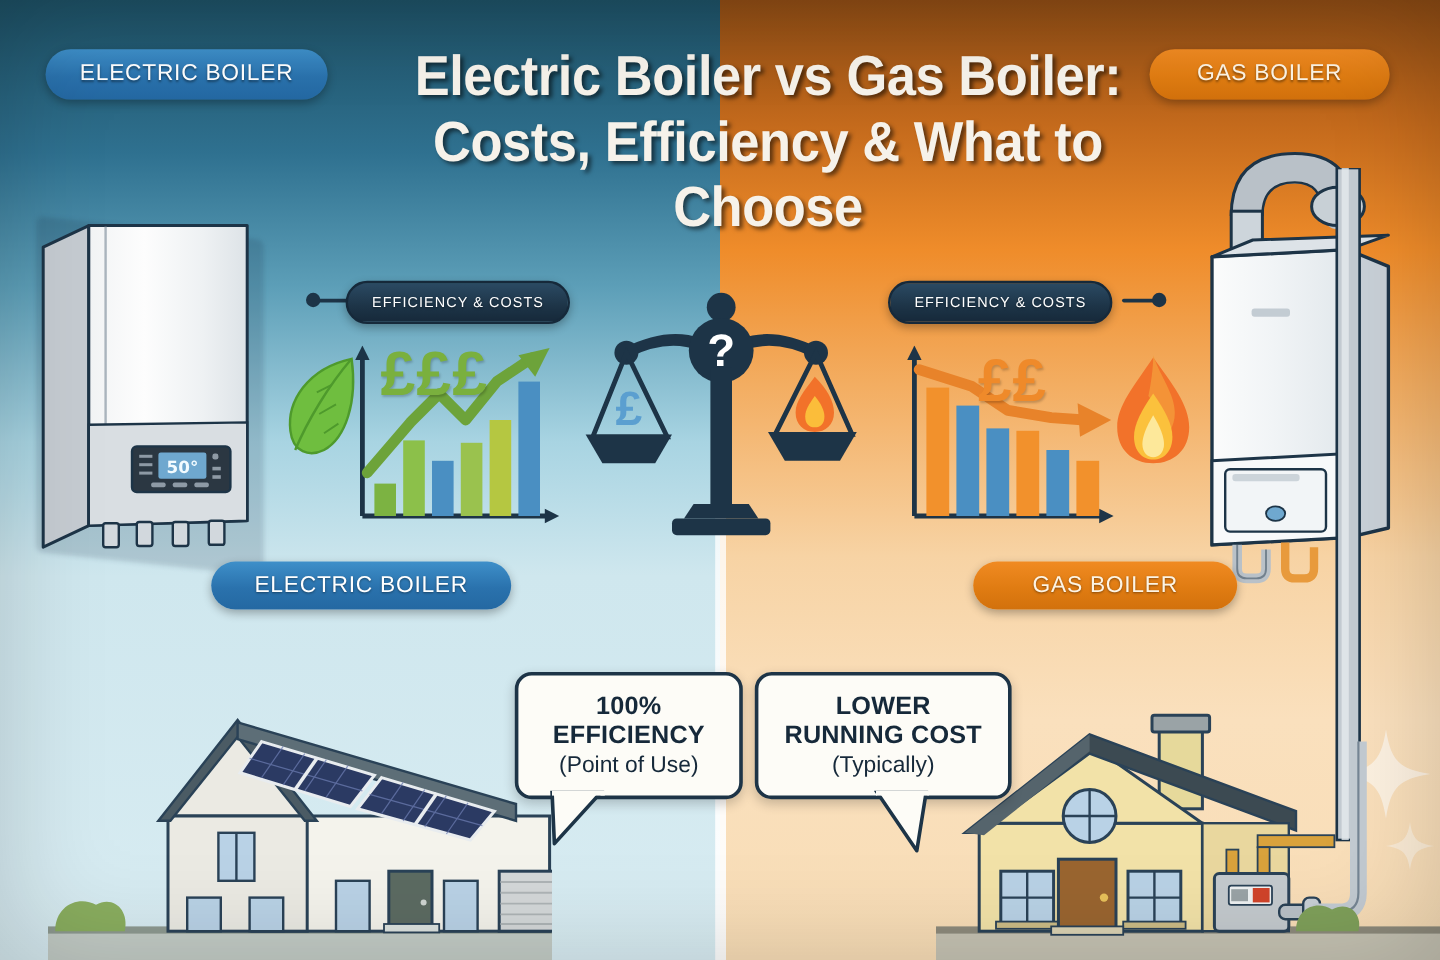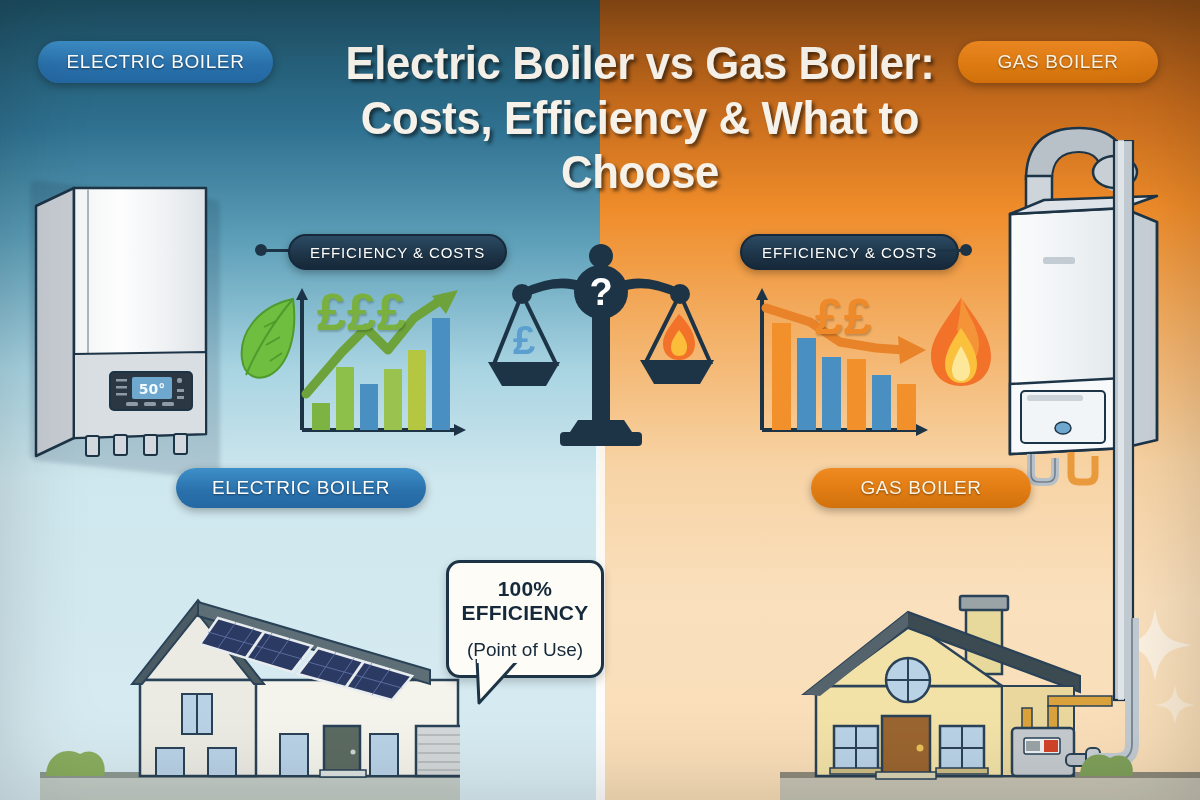--- a/index.html
+++ b/index.html
@@ -35,21 +35,21 @@
   .pill-orange{background:linear-gradient(180deg,#f08a22 0%,#e07c12 55%,#d2710c 100%);color:#fdf4e4;}
   .pill-dark{background:linear-gradient(180deg,#2b4a63 0%,#1d3447 60%,#16293a 100%);
     border:2px solid #16293a;}
 
   #badge-electric-top{left:38px;top:41px;width:235px;height:42px;font-size:19px;}
   #badge-gas-top{left:958px;top:41px;width:200px;height:42px;font-size:19px;}
   #label-electric-bottom{left:176px;top:468px;width:250px;height:40px;font-size:19px;}
   #label-gas-bottom{left:811px;top:468px;width:220px;height:40px;font-size:19px;}
 
   
-  .eff-pill{height:32px;font-size:15px;letter-spacing:.9px;padding:0 20px;}
+  .eff-pill{height:32px;font-size:12px;letter-spacing:.9px;padding:0 20px;}
   #eff-pill-left{left:288px;top:234px;}
   #eff-pill-right{left:740px;top:234px;}
   .eff-conn{position:absolute;top:249px;height:3px;background:#1d3447;border-radius:2px;}
   .eff-dot{position:absolute;top:244px;width:12px;height:12px;border-radius:50%;background:#1d3447;}
   #eff-conn-left{left:258px;width:34px;}
   #eff-dot-left{left:255px;}
   #eff-conn-right{left:935px;width:34px;}
   #eff-dot-right{left:960px;}
 
   
@@ -76,23 +76,23 @@
   #money-right{left:815px;top:288px;font-size:50px;color:#ef8a2a;
     text-shadow:1px 2px 2px rgba(0,0,0,.2);}
 
   
   .bubble{
     position:absolute;background:#fdfcf7;border:3px solid #1d3447;
     border-radius:14px;text-align:center;color:#16293a;
     box-shadow:0 4px 10px rgba(0,0,0,.2);
   }
   .bubble .b-strong{display:block;font-weight:700;font-size:21px;line-height:1.13;letter-spacing:.2px;}
-  .bubble .b-sub{display:block;font-size:19px;margin-top:15px;}
-
-  #bubble-left{left:446px;top:560px;width:152px;padding:14px 0 14px;}
+  .bubble .b-sub{display:block;font-size:19px;margin-top:3px;}
+
+  #bubble-left{left:429px;top:560px;width:152px;padding:14px 16px 14px;}
   #bubble-right{left:629px;top:560px;width:192px;padding:14px 8px 14px;}
 
   
   #scale{position:absolute;left:486px;top:236px;width:230px;height:222px;}
 </style>
 </head>
 <body>
 
 <div id="infographic">
 
@@ -402,15 +402,24 @@
   <div class="bubble" id="bubble-left">
     <span class="b-strong">100%</span>
     <span class="b-strong">EFFICIENCY</span>
     <span class="b-sub">(Point of Use)</span>
     <svg style="position:absolute;left:24px;top:96px;width:54px;height:50px;">
       <path d="M4 0 L46 0 L6 44 Z" fill="#fdfcf7" stroke="#1d3447" stroke-width="3" stroke-linejoin="round"></path>
       <rect x="4" y="-6" width="44" height="10" fill="#fdfcf7"></rect>
     </svg>
   </div>
 
+  <div class="bubble" id="bubble-right">
+    <span class="b-strong">LOWER</span>
+    <span class="b-strong">RUNNING COST</span>
+    <span class="b-sub">(Typically)</span>
+    <svg style="position:absolute;left:92px;top:96px;width:58px;height:58px;">
+      <path d="M6 0 L48 0 L40 50 Z" fill="#fdfcf7" stroke="#1d3447" stroke-width="3" stroke-linejoin="round"></path>
+      <rect x="6" y="-6" width="44" height="10" fill="#fdfcf7"></rect>
+    </svg>
+  </div>
 
   <div class="vignette"></div>
 </div>
 
 </body></html>

